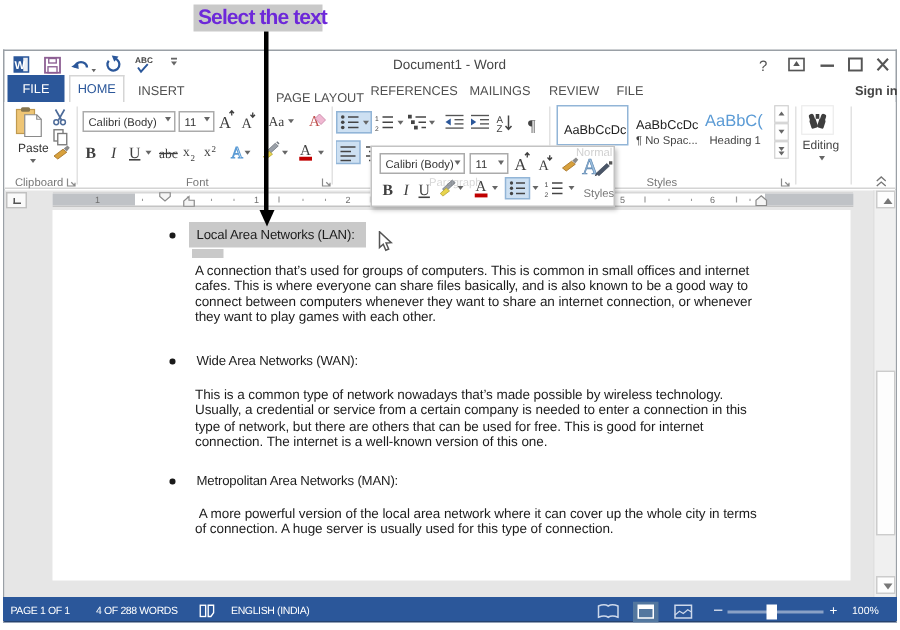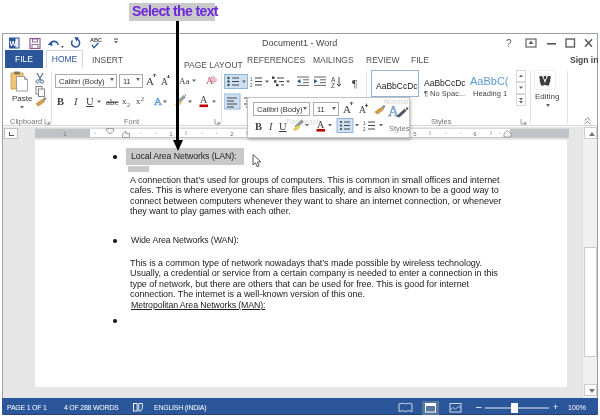--- a/index.html
+++ b/index.html
@@ -351,22 +351,23 @@
     <div class="abs txt doch" style="left:131px;top:151px;">Local Area Networks (LAN):</div>
 
     <div class="abs docp" style="left:130px;top:175px;">A connection that’s used for groups of computers. This is common in small offices and internet<br>cafes. This is where everyone can share files basically, and is also known to be a good way to<br>connect between computers whenever they want to share an internet connection, or whenever<br>they want to play games with each other.</div>
 
     <div class="abs" style="left:113px;top:239px;width:3.6px;height:3.6px;border-radius:50%;background:#1a1a1a;"></div>
     <div class="abs txt doch" style="left:131px;top:235px;">Wide Area Networks (WAN):</div>
 
     <div class="abs docp" style="left:130px;top:258px;">This is a common type of network nowadays that’s made possible by wireless technology.<br>Usually, a credential or service from a certain company is needed to enter a connection in this<br>type of network, but there are others that can be used for free. This is good for internet<br>connection. The internet is a well-known version of this one.</div>
 
     <div class="abs" style="left:113px;top:319px;width:3.6px;height:3.6px;border-radius:50%;background:#1a1a1a;"></div>
-    <div class="abs txt doch" style="left:131px;top:300px;text-decoration:underline;">Metropolitan Area Networks (MAN):</div>
-
+    <div class="abs txt doch" style="left:131px;top:315px;">Metropolitan Area Networks (MAN):</div>
+
+    <div class="abs docp" style="left:130px;top:337px;">&nbsp;A more powerful version of the local area network where it can cover up the whole city in terms<br>of connection. A huge server is usually used for this type of connection.</div>
 
     <svg class="abs" style="left:252px;top:154px;" width="11" height="14" viewBox="0 0 11 14">
       <path d="M1,0.5 L1,11 L3.5,8.8 L5.2,12.8 L7.1,12 L5.4,8 L8.8,7.8 Z" fill="#fff" stroke="#555" stroke-width="1"></path>
     </svg>
   </div>
 
   <div class="abs" id="minibar" style="left:247px;top:97px;width:163px;height:41px;background:#fff;border:1px solid #c3c3c3;box-shadow:1px 2px 3px rgba(0,0,0,0.25);">
 
     <div class="abs" style="left:5px;top:4px;width:57px;height:14px;border:1px solid #ababab;background:#fff;">
       <span class="txt" style="position:absolute;left:3px;top:2px;font-size:7.5px;color:#333;">Calibri (Body)</span>

